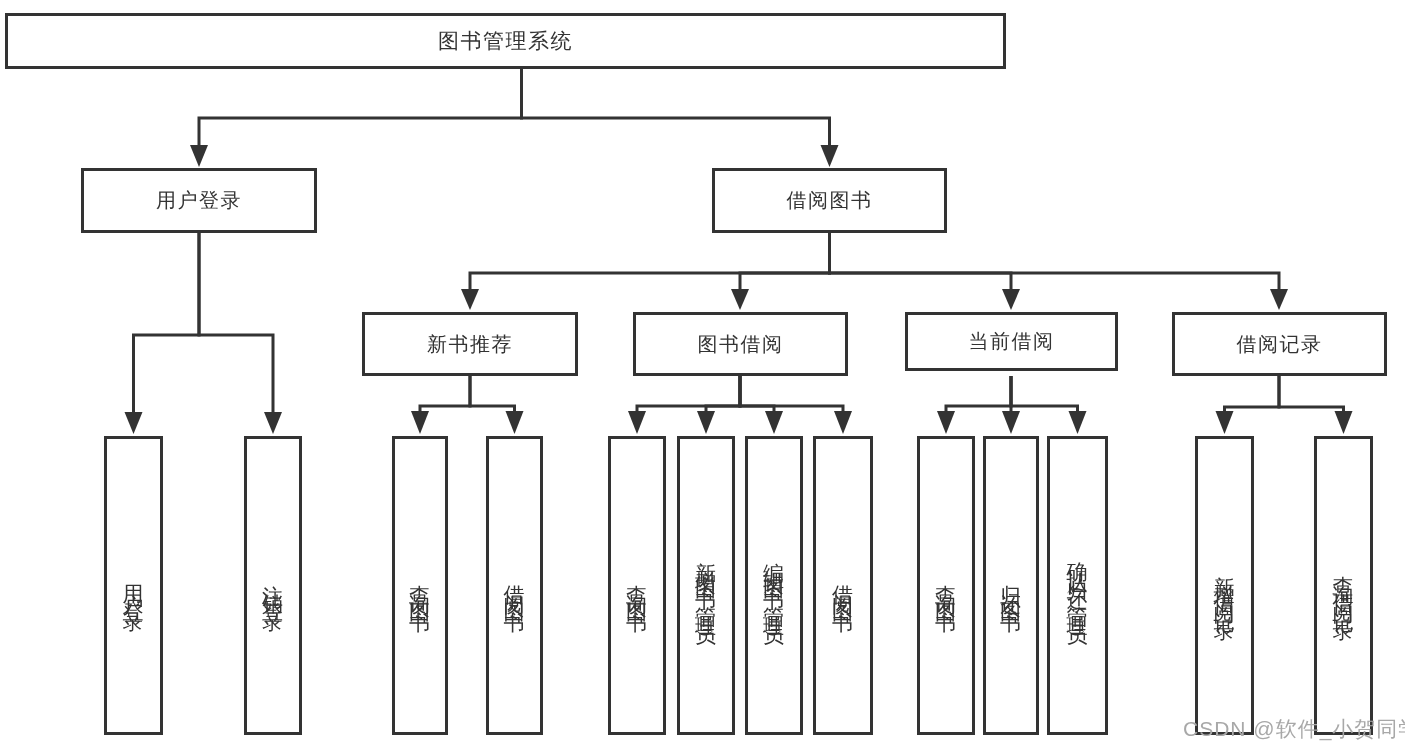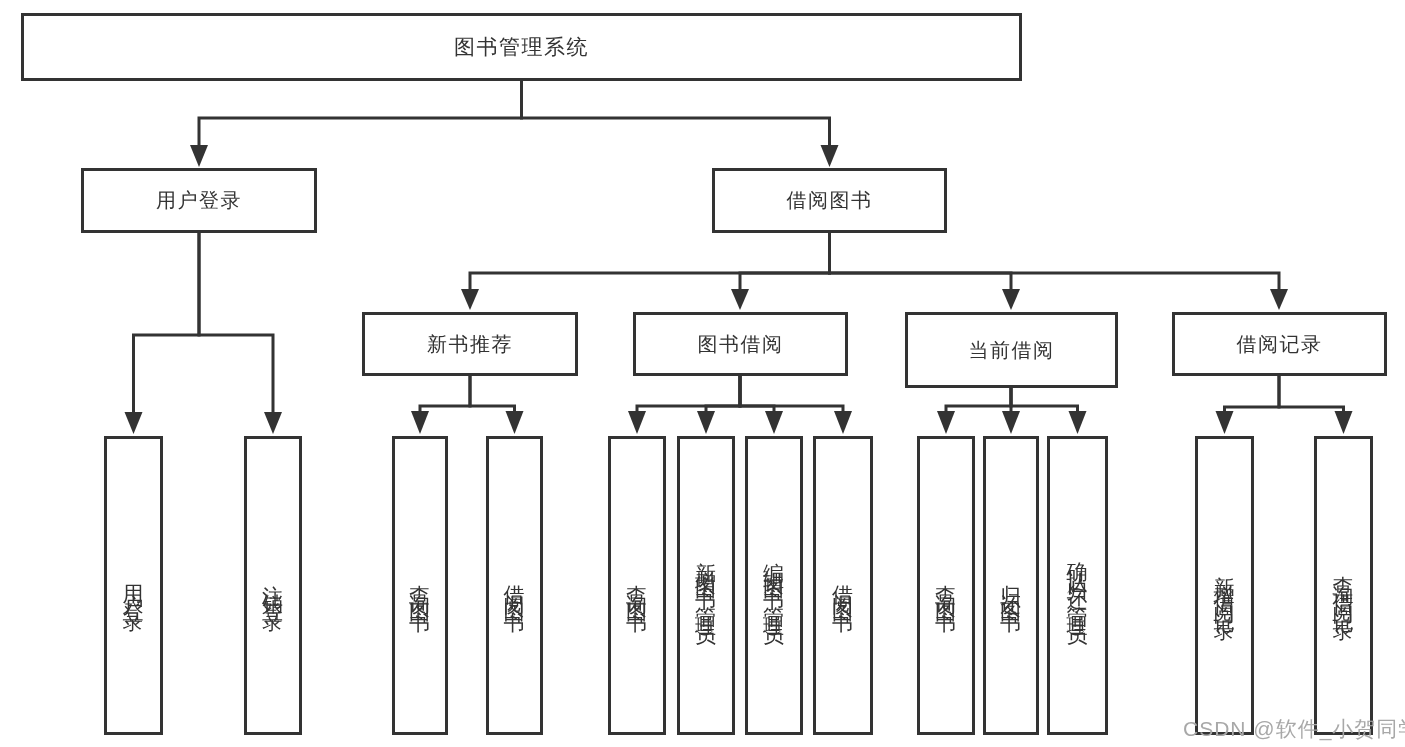--- a/index.html
+++ b/index.html
@@ -82,38 +82,38 @@
     <polygon class="arrow" points="1002,411 1020,411 1011,434"></polygon>
     <path class="conn" d="M1011 376 V406 H1077.5 V412"></path>
     <polygon class="arrow" points="1068.5,411 1086.5,411 1077.5,434"></polygon>
 
     <path class="conn" d="M1279 376 V407 H1224.5 V412"></path>
     <polygon class="arrow" points="1215.5,411 1233.5,411 1224.5,434"></polygon>
     <path class="conn" d="M1279 376 V407 H1343.5 V412"></path>
     <polygon class="arrow" points="1334.5,411 1352.5,411 1343.5,434"></polygon>
   </svg>
 
-  <div class="node root" style="left:21px;top:13px;width:1001px;height:68px">
+  <div class="node root" style="left:5px;top:13px;width:1001px;height:56px">
     <span class="lbl">图书管理系统</span>
   </div>
 
   <div class="node" style="left:81px;top:168px;width:236px;height:65px">
     <span class="lbl">用户登录</span>
   </div>
   <div class="node" style="left:712px;top:168px;width:235px;height:65px">
     <span class="lbl">借阅图书</span>
   </div>
 
   <div class="node" style="left:362px;top:312px;width:216px;height:64px">
     <span class="lbl">新书推荐</span>
   </div>
   <div class="node" style="left:633px;top:312px;width:215px;height:64px">
     <span class="lbl">图书借阅</span>
   </div>
-  <div class="node" style="left:905px;top:312px;width:213px;height:76px">
+  <div class="node" style="left:905px;top:312px;width:213px;height:59px">
     <span class="lbl">当前借阅</span>
   </div>
   <div class="node" style="left:1172px;top:312px;width:215px;height:64px">
     <span class="lbl">借阅记录</span>
   </div>
 
   <div class="node leaf" style="left:104px;top:436px;width:59px;height:299px">
     <span class="lbl">用户登录</span>
   </div>
   <div class="node leaf" style="left:244px;top:436px;width:58px;height:299px">

